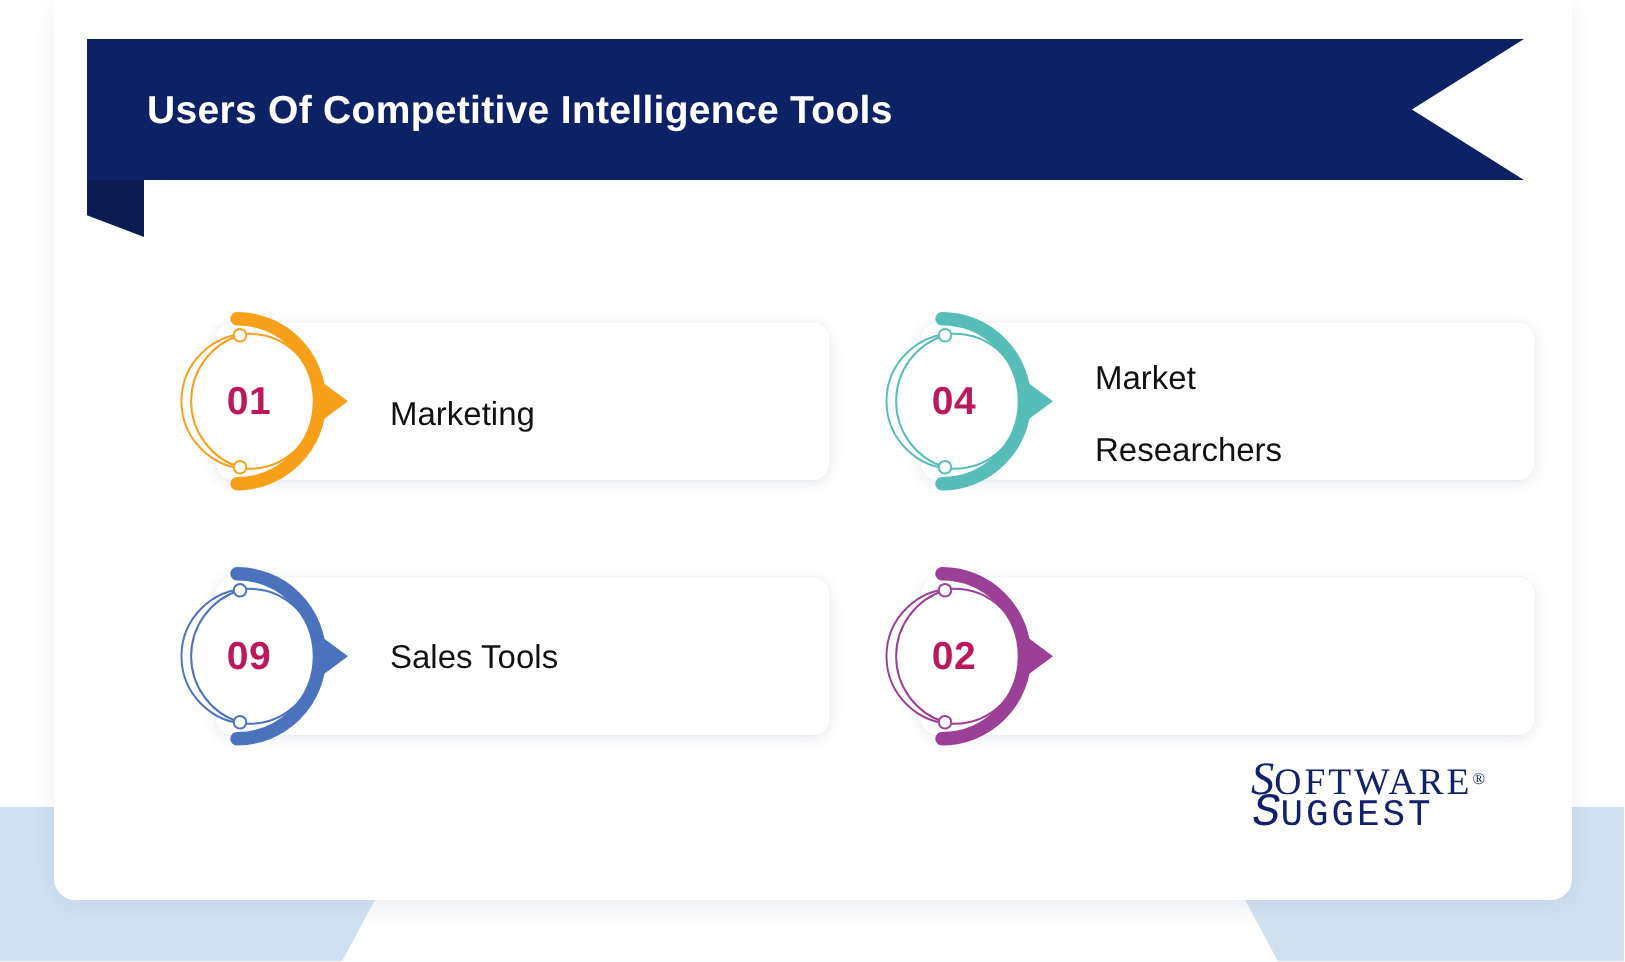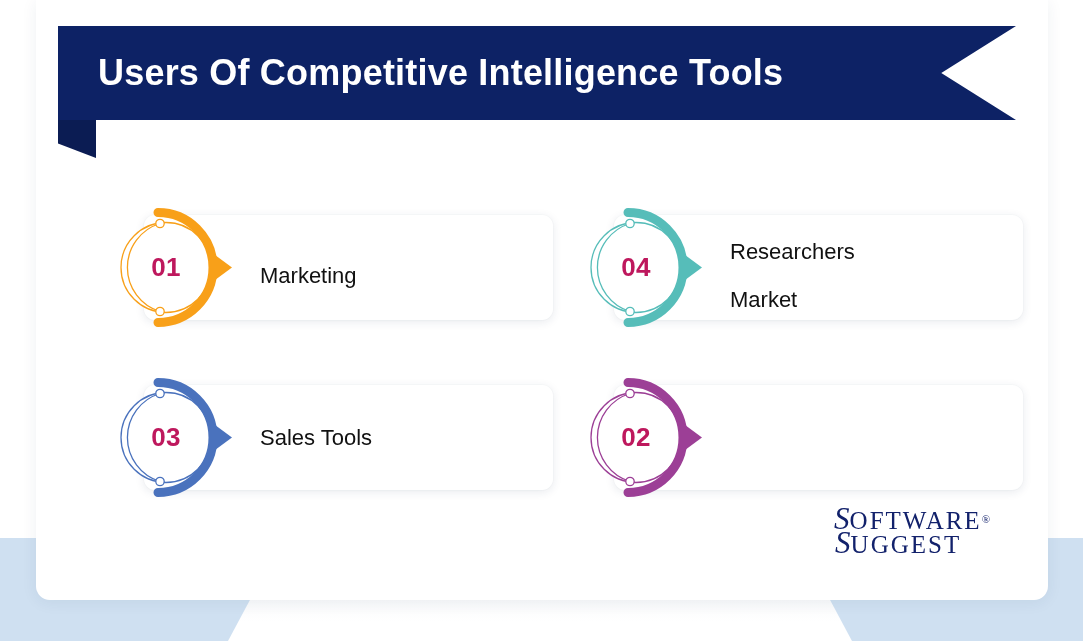--- a/index.html
+++ b/index.html
@@ -83,21 +83,21 @@
     clip-path: polygon(0 0, 100% 0, 100% 100%, 0 62%);
   }
   .ribbon-title {
     position: absolute;
     left: 40px;
     top: 0;
     height: 94px;
     display: flex;
     align-items: center;
     color: #ffffff;
-    font-size: 36px;
+    font-size: 26px;
     font-weight: bold;
     letter-spacing: 0.2px;
     white-space: nowrap;
   }
 
   
   .grid {
     position: absolute;
     left: 0;
     top: 205px;
@@ -191,21 +191,21 @@
   }
   .logo .rest {
     font-size: 25px;
     letter-spacing: 2.0px;
   }
   .logo .reg {
     font-size: 11px;
     vertical-align: super;
     letter-spacing: 0;
   }
-  .logo .l2 { margin-top: -7px; margin-left: 1px; }
+  .logo .l2 { margin-top: -7px; margin-left: 1px; font-family: Liberation Mono, monospace; }
 </style>
 </head>
 <body>
 
 <div id="stage">
 
   <div class="bg-blue-band"></div>
   <div class="bg-pedestal"></div>
 
   <div class="panel">
@@ -243,37 +243,37 @@
             <circle cx="58" cy="62.5" r="45" fill="#ffffff" stroke="#56bdb9" stroke-width="1.3"></circle>
             <path d="M 52 18.5 A 46 46 0 0 0 52 106.5" fill="none" stroke="#56bdb9" stroke-width="1.3"></path>
             <circle cx="52" cy="18.5" r="4.2" fill="#ffffff" stroke="#56bdb9" stroke-width="1.3"></circle>
             <circle cx="52" cy="106.5" r="4.2" fill="#ffffff" stroke="#56bdb9" stroke-width="1.3"></circle>
             <path d="M 50 7.5 A 55 55 0 0 1 50 117.5" fill="none" stroke="#56bdb9" stroke-width="9" stroke-linecap="round"></path>
             <path d="M 103 47 L 124 62.5 L 103 78 Z" fill="#56bdb9"></path>
           </svg>
           <div class="badge-num">04</div>
         </div>
         <div class="item-label">
+          <span>Market</span>
           <span>Researchers</span>
-          <span>Market</span>
         </div>
       </div>
 
       <div class="item c0 r1">
         <div class="item-card"></div>
         <div class="badge">
           <svg viewBox="0 0 125 125" aria-hidden="true">
             <circle cx="58" cy="62.5" r="45" fill="#ffffff" stroke="#4a72bd" stroke-width="1.3"></circle>
             <path d="M 52 18.5 A 46 46 0 0 0 52 106.5" fill="none" stroke="#4a72bd" stroke-width="1.3"></path>
             <circle cx="52" cy="18.5" r="4.2" fill="#ffffff" stroke="#4a72bd" stroke-width="1.3"></circle>
             <circle cx="52" cy="106.5" r="4.2" fill="#ffffff" stroke="#4a72bd" stroke-width="1.3"></circle>
             <path d="M 50 7.5 A 55 55 0 0 1 50 117.5" fill="none" stroke="#4a72bd" stroke-width="9" stroke-linecap="round"></path>
             <path d="M 103 47 L 124 62.5 L 103 78 Z" fill="#4a72bd"></path>
           </svg>
-          <div class="badge-num">03</div>
+          <div class="badge-num">09</div>
         </div>
         <div class="item-label">
           <span>Sales Tools</span>
           <span></span>
         </div>
       </div>
 
       <div class="item c1 r1">
         <div class="item-card"></div>
         <div class="badge">

